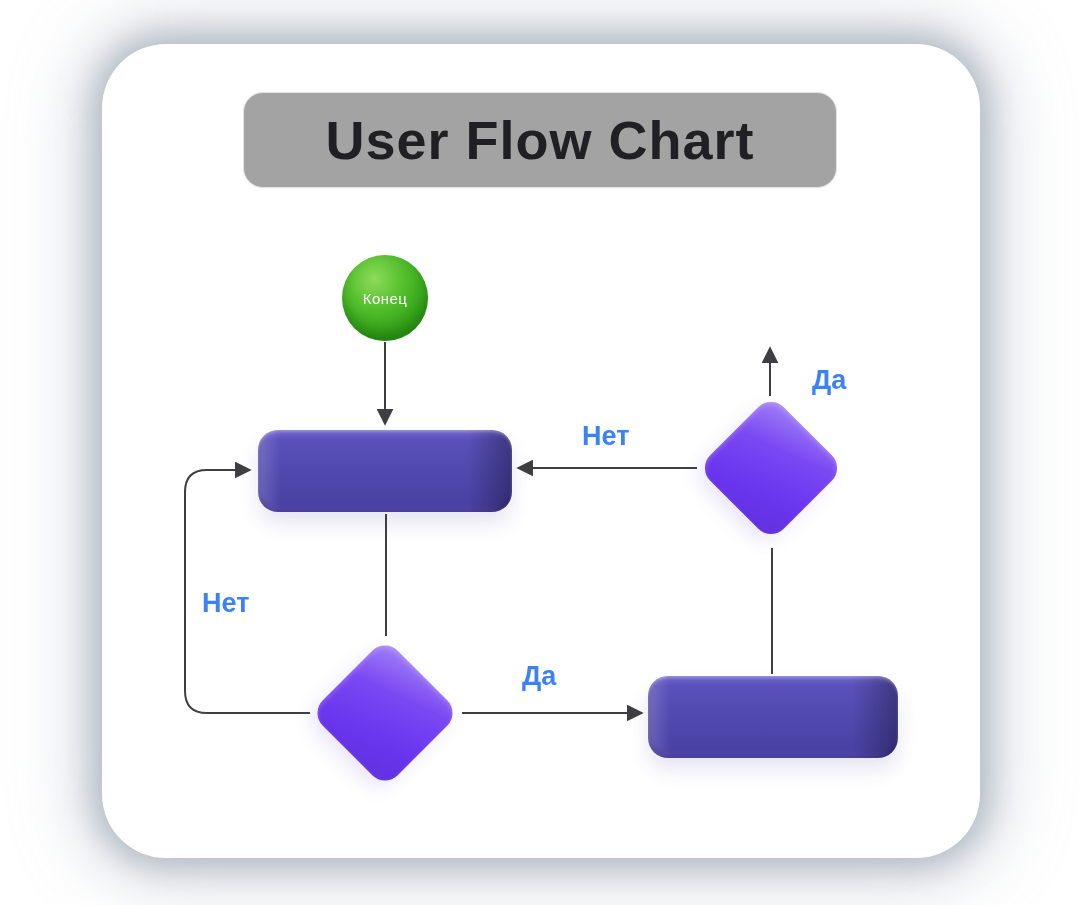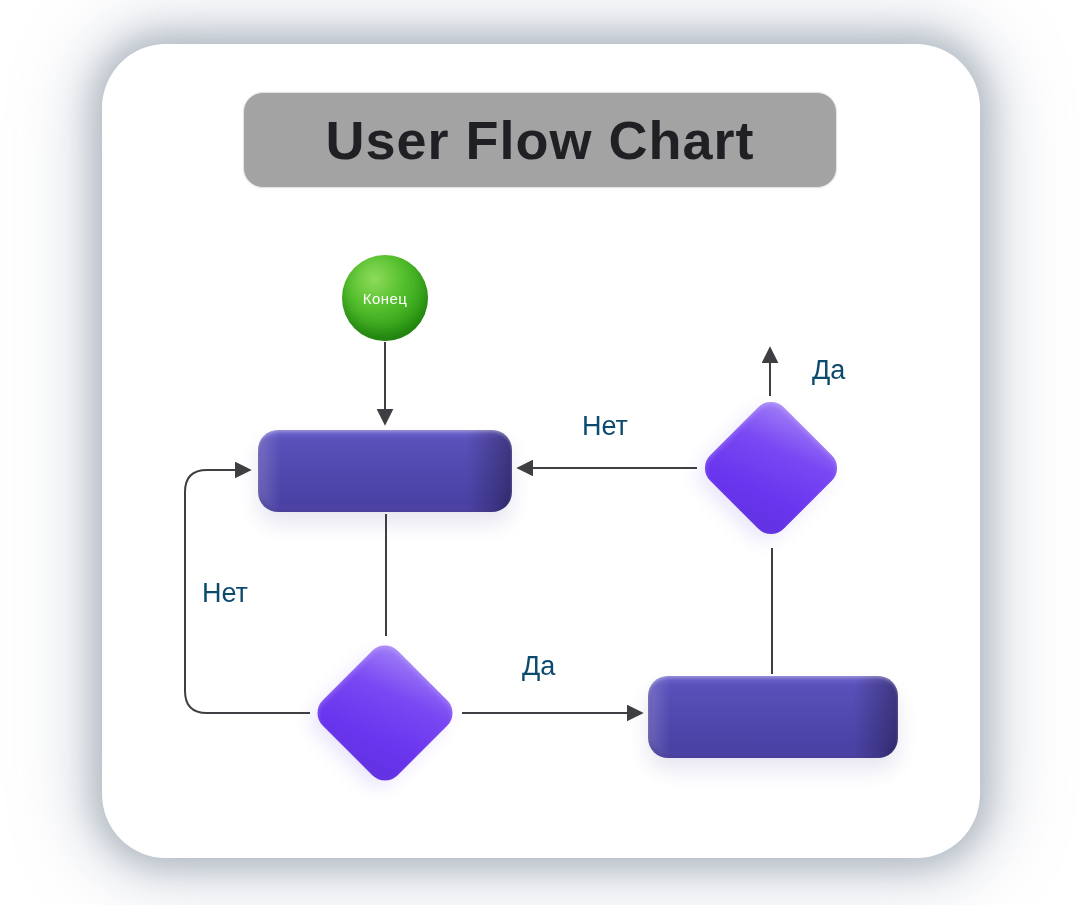--- a/index.html
+++ b/index.html
@@ -104,23 +104,24 @@
     position: absolute;
     left: 0;
     top: 0;
     width: 1080px;
     height: 905px;
     pointer-events: none;
   }
   .edge-label {
     position: absolute;
     font-size: 27px;
-    font-weight: 400;
-    color: #0c4a6e;
+    font-weight: 700;
+    color: #3b82f6;
     white-space: nowrap;
+    margin-top: 10px;
   }
   .label-d2-yes  { left: 812px; top: 355px; }
   .label-d2-no   { left: 582px; top: 411px; }
   .label-d1-yes  { left: 522px; top: 651px; }
   .label-d1-no   { left: 202px; top: 578px; }
 </style>
 </head>
 <body>
 
 <div class="stage">

